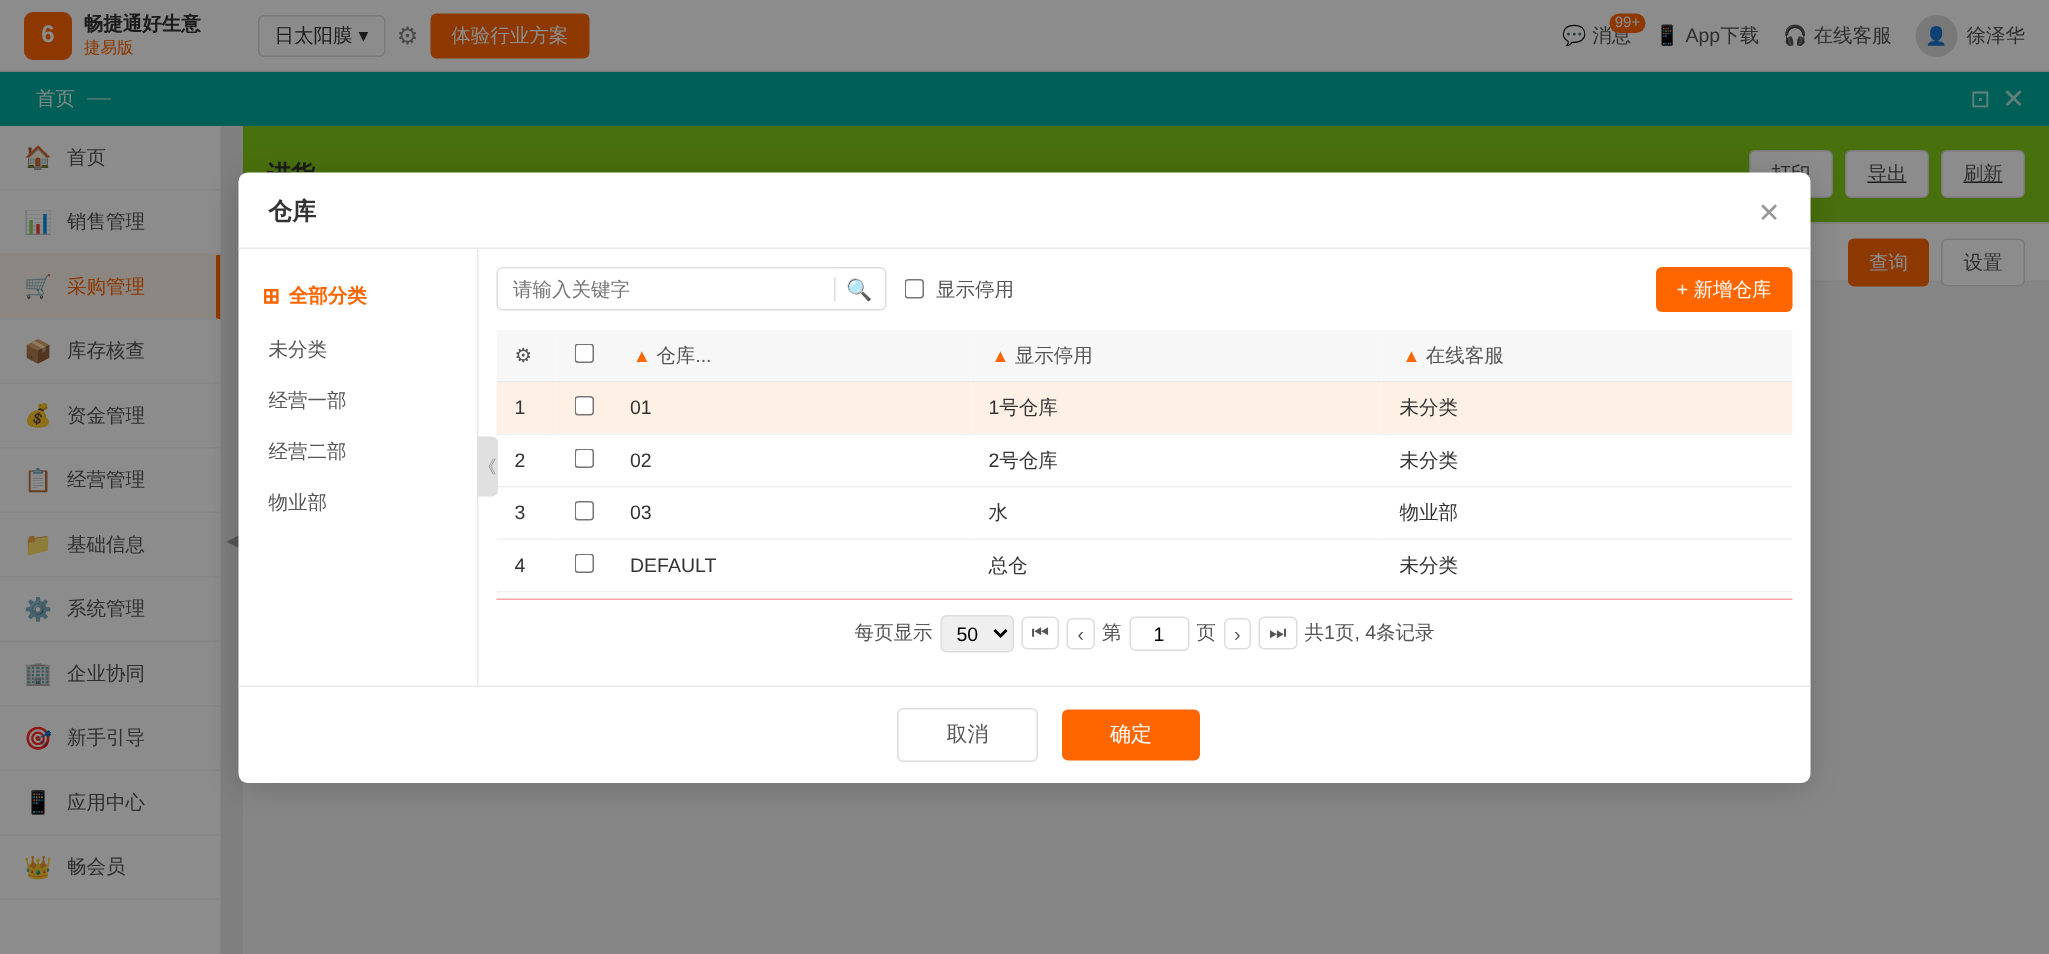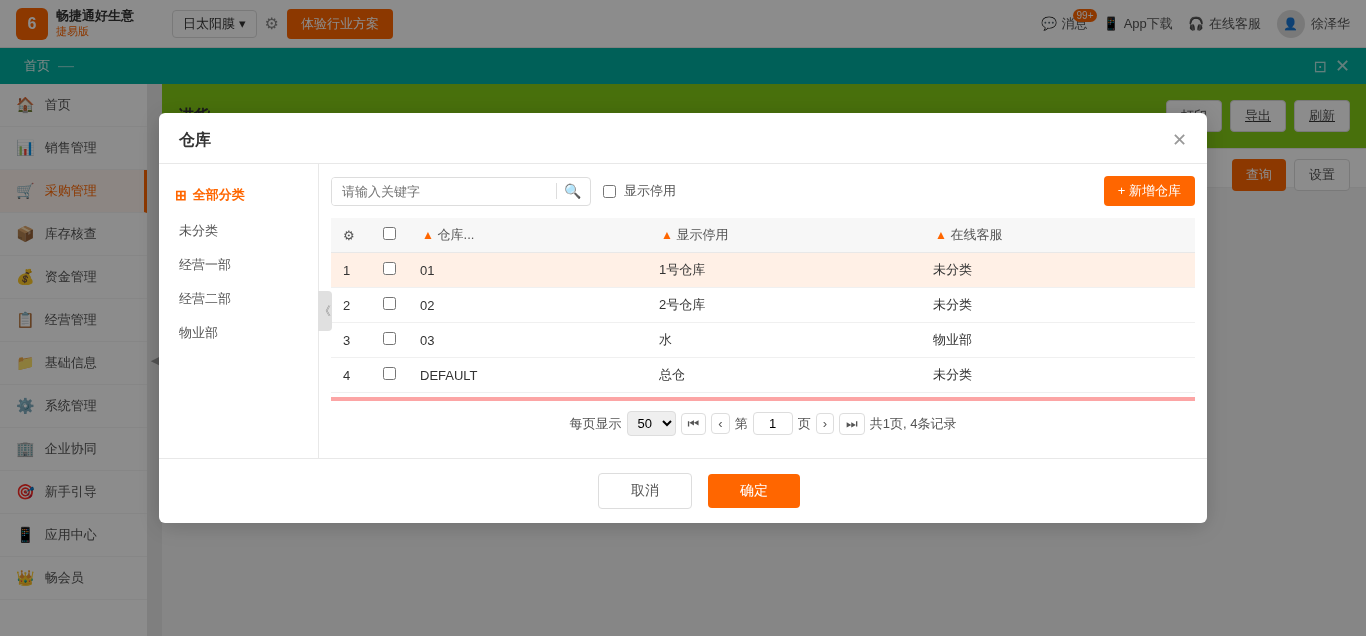--- a/index.html
+++ b/index.html
@@ -180,21 +180,21 @@
     }
     tbody tr { border-bottom: 1px solid #f0f0f0; }
     tbody tr.selected { background: #fff0e6; }
     tbody td { padding: 8px 12px; color: #333; }
     .sort-icon { color: #f60; font-size: 12px; margin-left: 2px; }
 
     
     .modal-footer-pagination {
       display: flex; align-items: center; justify-content: center;
       padding: 10px 0; gap: 5px; font-size: 13px; color: #555;
-      border-top: 4px solid #fca5a5; margin-top: 4px;
+      border-top: 1px solid #fca5a5; margin-top: 4px;
     }
     .page-select { border: 1px solid #ddd; border-radius: 4px; padding: 3px 6px; font-size: 13px; cursor: pointer; }
     .page-nav { border: 1px solid #ddd; background: #fff; border-radius: 4px; padding: 2px 6px; cursor: pointer; color: #555; font-size: 13px; }
     .page-input { width: 40px; border: 1px solid #ddd; border-radius: 4px; padding: 3px 6px; text-align: center; font-size: 13px; }
 
     
     .modal-actions {
       display: flex; align-items: center; justify-content: center;
       gap: 16px; padding: 14px 20px;
       border-top: 1px solid #e8e8e8;

